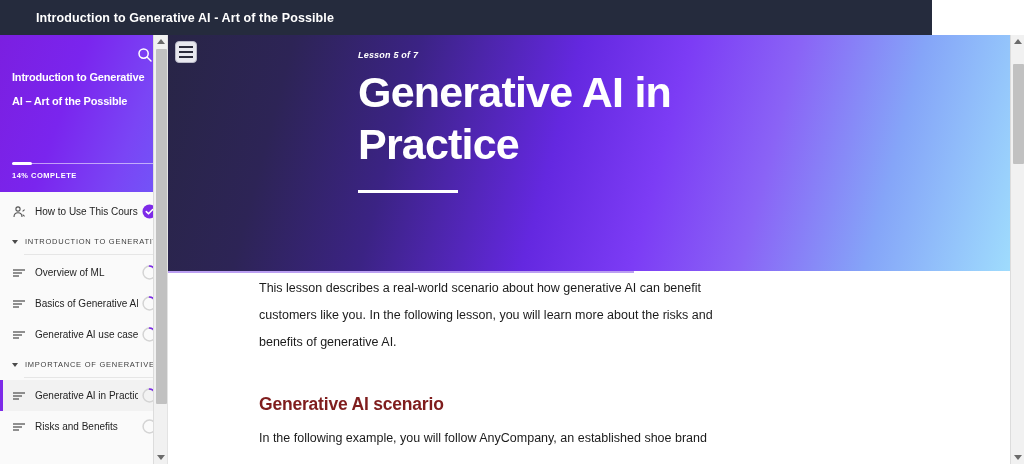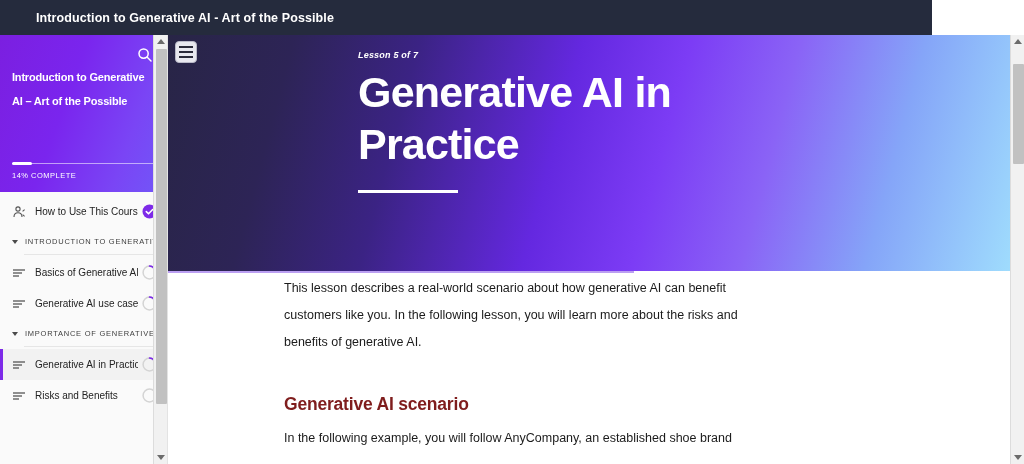--- a/index.html
+++ b/index.html
@@ -72,21 +72,21 @@
   .sb-fill {
     position: absolute; left: 0; top: -1px;
     height: 3px;
     background: #ffffff;
     border-radius: 2px;
   }
   .sb-pct {
     margin-top: 7px;
     color: #ffffff;
     font-size: 7.5px;
-    font-weight: normal;
+    font-weight: bold;
     letter-spacing: .5px;
   }
 
   .sb-list { padding-top: 4px; }
 
   .sb-item {
     position: relative;
     display: flex; align-items: center;
     height: 31px;
     padding: 0 10px 0 12px;
@@ -213,21 +213,21 @@
   }
   .hero-underline {
     position: absolute; left: 0; top: 236px;
     width: 466px; height: 2px;
     background: #bb9ff2;
   }
 
   .content {
     position: absolute; left: 0; top: 240px;
     width: 748px;
-    padding: 0 0 0 116px;
+    padding: 0 0 0 91px;
   }
   .para {
     color: #1b1b1b;
     font-size: 12.5px;
     line-height: 27px;
     max-width: 462px;
   }
   .h2 {
     margin-top: 38px;
     color: #7f1d1d;
@@ -293,20 +293,34 @@
           <span class="sb-status"><svg width="15" height="15" viewBox="0 0 15 15">
               <circle cx="7.5" cy="7.5" r="7" fill="#7d2ae8"></circle>
               <path d="M4.3 7.6l2.2 2.2 4.2-4.3" fill="none" stroke="#fff" stroke-width="1.6" stroke-linecap="round" stroke-linejoin="round"></path>
             </svg></span>
         </div>
         <div class="sb-section">
           <span class="caret"></span>
           <span class="sb-section-label">Introduction to Generative AI</span>
         </div>
         <div class="sb-divider"></div>
+        <div class="sb-item">
+          <span class="sb-ico">
+            <svg width="14" height="14" viewBox="0 0 14 14">
+              <line x1="1" y1="4" x2="13" y2="4" stroke="#555" stroke-width="1.3"></line>
+              <line x1="1" y1="7" x2="10" y2="7" stroke="#555" stroke-width="1.3"></line>
+              <line x1="1" y1="10" x2="7" y2="10" stroke="#555" stroke-width="1.3"></line>
+            </svg>
+          </span>
+          <span class="sb-label">Overview of ML</span>
+          <span class="sb-status"><svg width="15" height="15" viewBox="0 0 15 15">
+              <circle cx="7.5" cy="7.5" r="6.4" fill="none" stroke="#d4d4d4" stroke-width="1.5"></circle>
+              <path d="M7.5 1.1 A6.4 6.4 0 0 1 12.6 10.6" fill="none" stroke="#7d2ae8" stroke-width="1.5" stroke-linecap="round"></path>
+            </svg></span>
+        </div>
         <div class="sb-item">
           <span class="sb-ico">
             <svg width="14" height="14" viewBox="0 0 14 14">
               <line x1="1" y1="4" x2="13" y2="4" stroke="#555" stroke-width="1.3"></line>
               <line x1="1" y1="7" x2="10" y2="7" stroke="#555" stroke-width="1.3"></line>
               <line x1="1" y1="10" x2="7" y2="10" stroke="#555" stroke-width="1.3"></line>
             </svg>
           </span>
           <span class="sb-label">Basics of Generative AI</span>
           <span class="sb-status"><svg width="15" height="15" viewBox="0 0 15 15">

